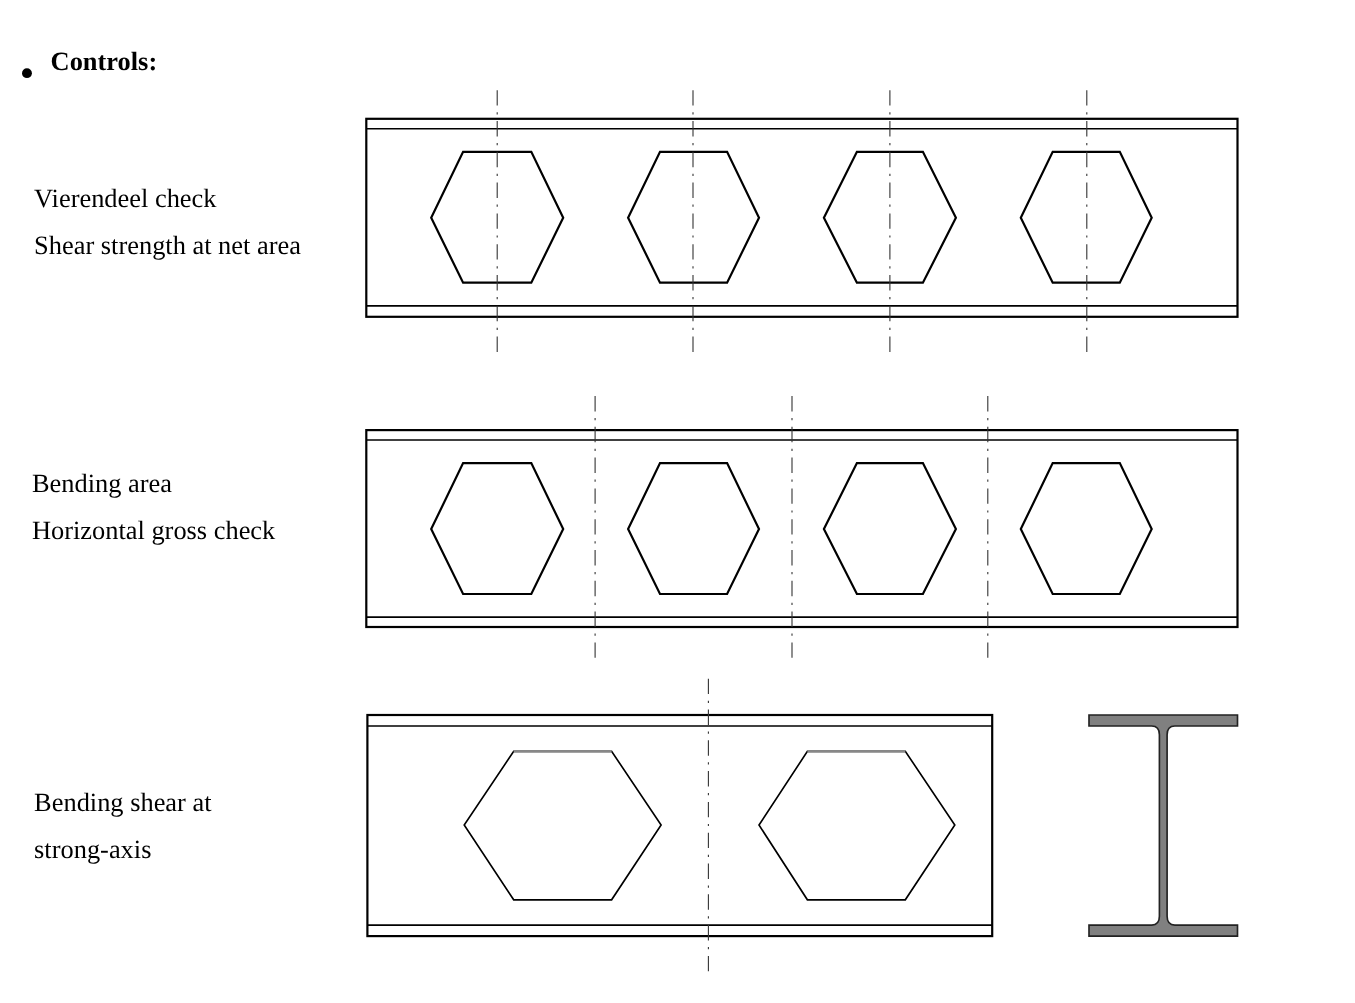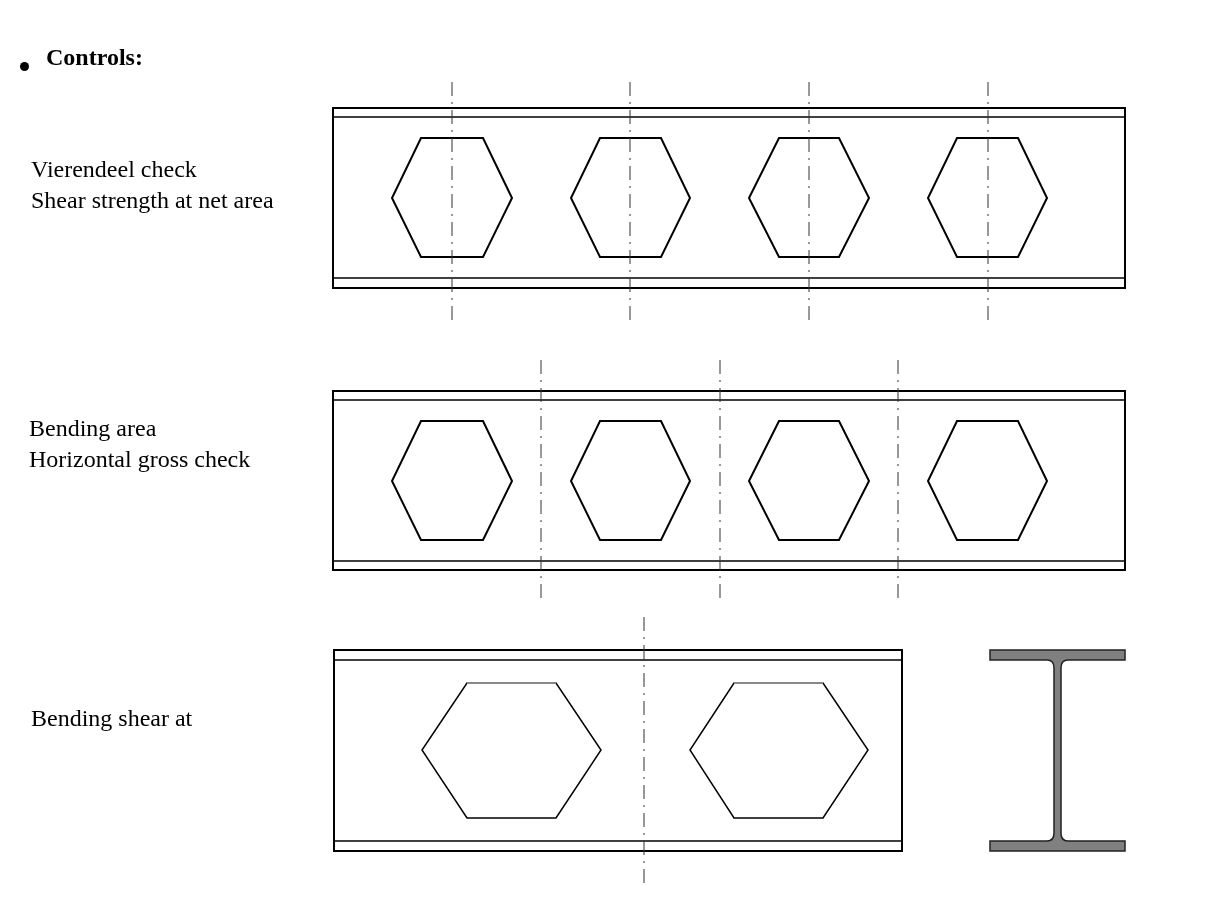--- a/index.html
+++ b/index.html
@@ -2,21 +2,21 @@
 <html><head>
   <meta charset="utf-8">
   <style>
     html, body { margin: 0; padding: 0; background: #ffffff; }
     body { width: 1232px; height: 912px; position: relative; overflow: hidden;
            font-family: "Liberation Serif", "DejaVu Serif", serif; color: #000; }
     .heading { position: absolute; left: 20px; top: 8px; font-size: 24px; font-weight: bold;
                display: flex; align-items: flex-end; margin-top: 36px; }
     .bullet { width: 9px; height: 9px; border-radius: 50%; background: #000; margin-right: 17px; display: inline-block; }
     .label-block { position: absolute; font-size: 24px; line-height: 31px; }
-    .label-line { display: block; white-space: nowrap; }
+    .label-line { display: block; white-space: nowrap; margin-top: 12px; }
     svg.drawing { position: absolute; left: 0; top: 0; }
   </style>
 </head>
 <body>
 
 <div class="heading">
   <span class="bullet"></span>
   <span>Controls:</span>
 </div>
 
@@ -25,20 +25,21 @@
   <span class="label-line">Shear strength at net area</span>
 </div>
 
 <div class="label-block" style="left:29px; top:413px;">
   <span class="label-line">Bending area</span>
   <span class="label-line">Horizontal gross check</span>
 </div>
 
 <div class="label-block" style="left:31px; top:703px;">
   <span class="label-line">Bending shear at</span>
+  <span class="label-line">strong-axis</span>
 </div>
 
 <svg class="drawing" width="1232" height="912" viewBox="0 0 1232 912">
   <defs>
     <style>
       .outline { fill: none; stroke: #000; stroke-width: 2; }
       .thin { fill: none; stroke: #000; stroke-width: 1.5; }
       .hex { fill: none; stroke: #000; stroke-width: 2; stroke-linejoin: miter; }
       .cl { stroke: #333; stroke-width: 1; stroke-dasharray: 14 6 2 6; fill: none; }
     </style>

